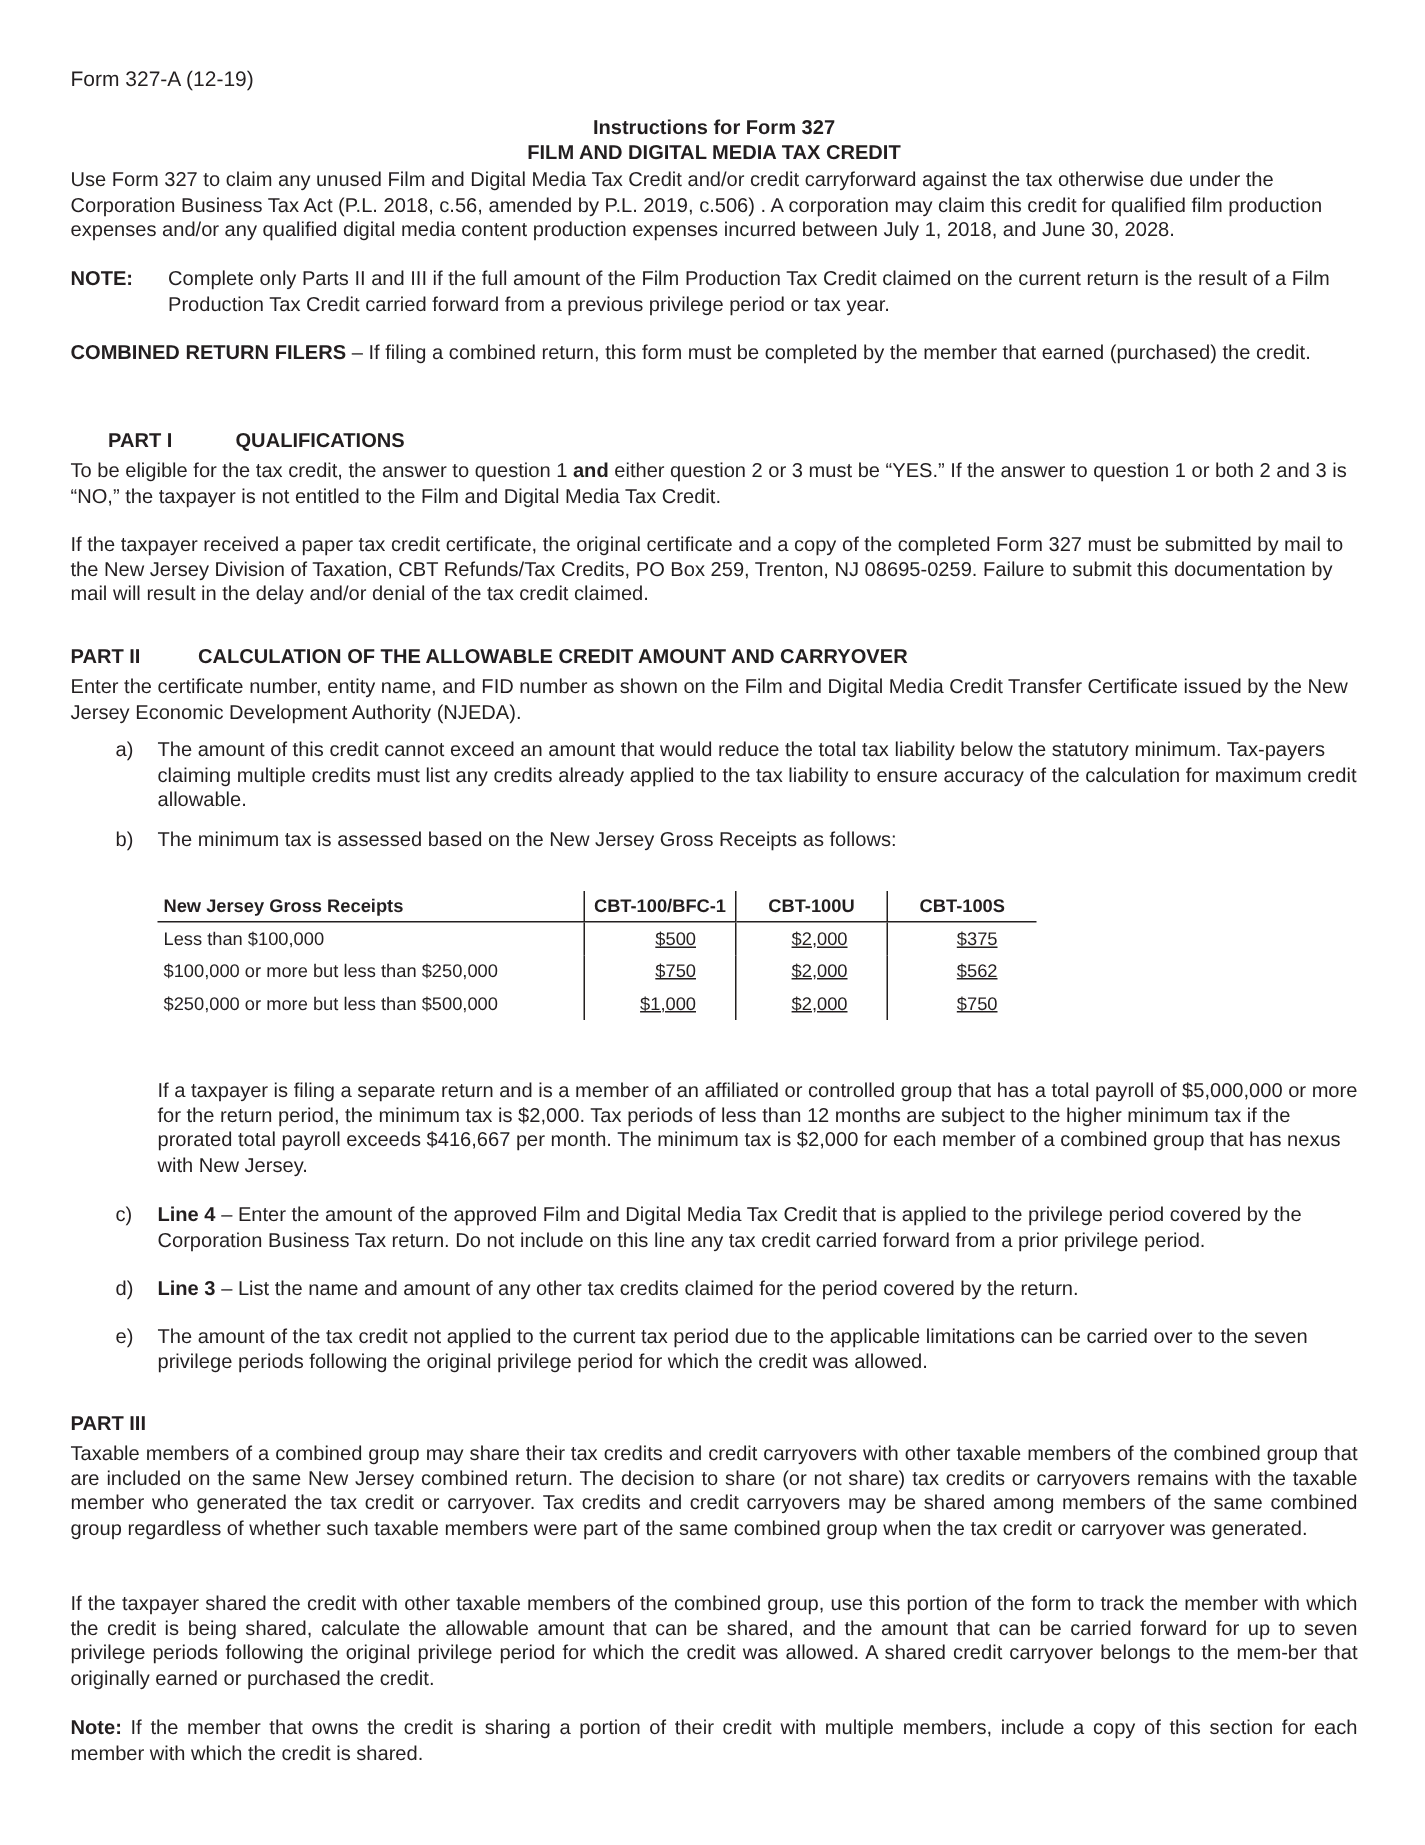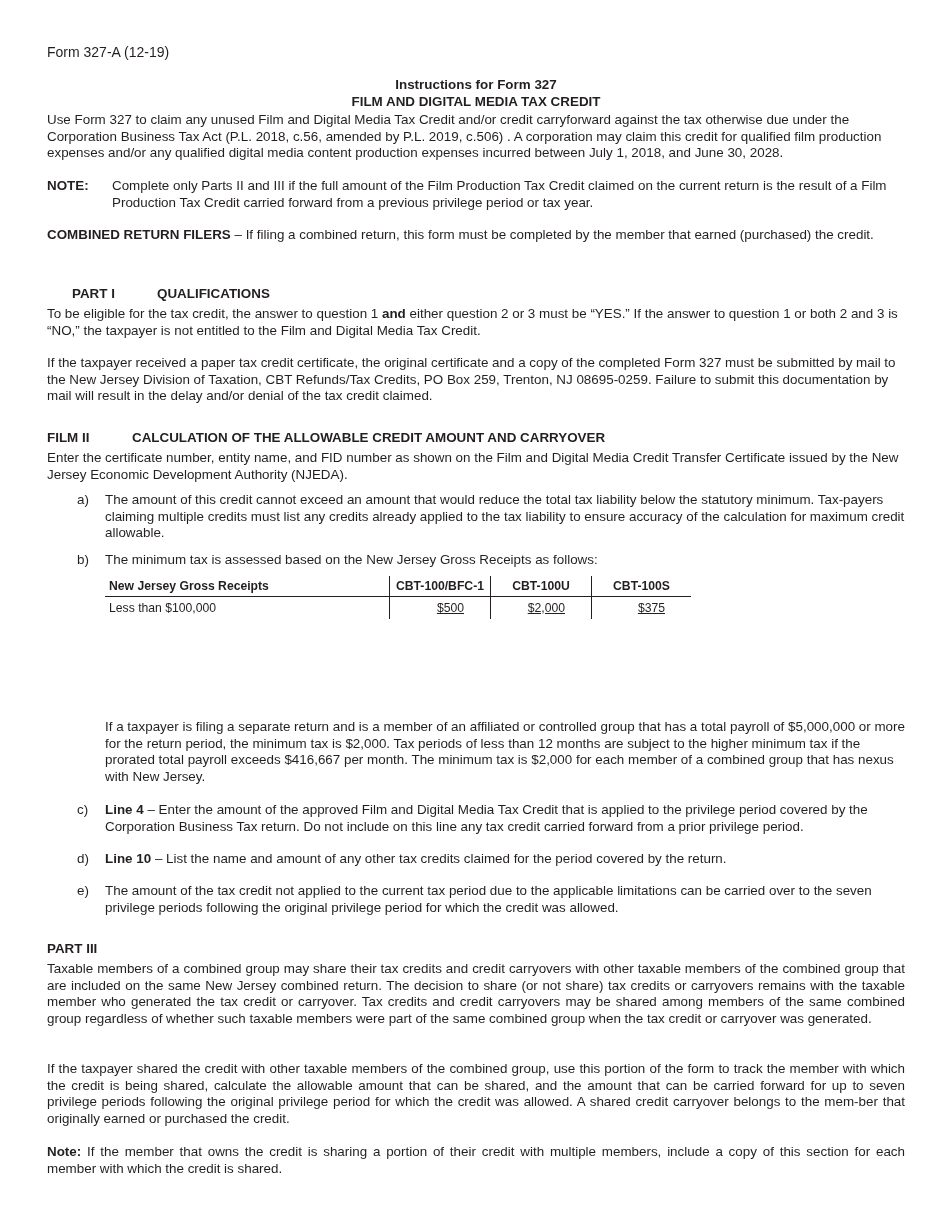--- a/index.html
+++ b/index.html
@@ -15,21 +15,21 @@
     .justify { text-align: justify; }
     b { font-weight: bold; margin-top: 24px; }
     .note-row { display: flex; }
     .note-label { width: 65px; flex: none; font-weight: bold; }
     .note-text { flex: 1; }
     .part-head { font-weight: bold; display: flex; }
     .part-num { width: 85px; flex: none; }
     .list-item { display: flex; margin-left: 30px; }
     .list-letter { width: 28px; flex: none; }
     .list-text { flex: 1; }
-    table.mintax { border-collapse: collapse; font-size: 12.2px; position: absolute; left: 58px; top: 576px; }
+    table.mintax { border-collapse: collapse; font-size: 12.2px; position: absolute; left: 58px; top: 594px; }
     table.mintax th, table.mintax td { padding: 0 4px; height: 21.5px; }
     table.mintax th { font-weight: bold; text-align: left; border-bottom: 1.5px solid #231f20; height: 20px; }
     table.mintax th.c { text-align: center; }
     table.mintax td.r { text-align: right; padding-right: 26px; text-decoration: underline; }
     table.mintax .vl { border-left: 1.5px solid #231f20; }
     .c1 { width: 276px; }
     .c2 { width: 92px; }
     .c3 { width: 92px; }
     .c4 { width: 91px; }
   </style>
@@ -58,21 +58,21 @@
   <div class="block part-head" style="top:286px;padding-left:25px;">
     <span class="part-num">PART I</span>
     <span>QUALIFICATIONS</span>
   </div>
   <div class="block" style="top:306px;">
     <span>To be eligible for the tax credit, the answer to question 1 </span><b>and</b><span> either question 2 or 3 must be “YES.” If the answer to question 1 or both 2 and 3 is “NO,” the taxpayer is not entitled to the Film and Digital Media Tax Credit.</span>
   </div>
   <div class="block" style="top:355px;">If the taxpayer received a paper tax credit certificate, the original certificate and a copy of the completed Form 327 must be submitted by mail to the New Jersey Division of Taxation, CBT Refunds/Tax Credits, PO Box 259, Trenton, NJ 08695-0259. Failure to submit this documentation by mail will result in the delay and/or denial of the tax credit claimed.</div>
 
   <div class="block part-head" style="top:430px;">
-    <span class="part-num">FILM II</span>
+    <span class="part-num">PART II</span>
     <span>CALCULATION OF THE ALLOWABLE CREDIT AMOUNT AND CARRYOVER</span>
   </div>
   <div class="block" style="top:450px;">Enter the certificate number, entity name, and FID number as shown on the Film and Digital Media Credit Transfer Certificate issued by the New Jersey Economic Development Authority (NJEDA).</div>
 
   <div class="block list-item" style="top:492px; width:828px;">
     <span class="list-letter">a)</span>
     <span class="list-text">The amount of this credit cannot exceed an amount that would reduce the total tax liability below the statutory minimum. Tax-payers claiming multiple credits must list any credits already applied to the tax liability to ensure accuracy of the calculation for maximum credit allowable.</span>
   </div>
   <div class="block list-item" style="top:552px; width:828px;">
     <span class="list-letter">b)</span>
@@ -88,32 +88,44 @@
         <th class="c4 c vl">CBT-100S</th>
       </tr>
     </thead>
     <tbody>
       <tr>
         <td>Less than $100,000</td>
         <td class="r vl">$500</td>
         <td class="r vl">$2,000</td>
         <td class="r vl">$375</td>
       </tr>
+      <tr>
+        <td>$100,000 or more but less than $250,000</td>
+        <td class="r vl">$750</td>
+        <td class="r vl">$2,000</td>
+        <td class="r vl">$562</td>
+      </tr>
+      <tr>
+        <td>$250,000 or more but less than $500,000</td>
+        <td class="r vl">$1,000</td>
+        <td class="r vl">$2,000</td>
+        <td class="r vl">$750</td>
+      </tr>
     </tbody>
   </table>
 
   <div class="block" style="top:719px; left:58px; width:800px;">If a taxpayer is filing a separate return and is a member of an affiliated or controlled group that has a total payroll of $5,000,000 or more for the return period, the minimum tax is $2,000.  Tax periods of less than 12 months are subject to the higher minimum tax if the prorated total payroll exceeds $416,667 per month. The minimum tax is $2,000 for each member of a combined group that has nexus with New Jersey.</div>
 
   <div class="block list-item" style="top:802px; width:828px;">
     <span class="list-letter">c)</span>
     <span class="list-text"><b>Line 4</b><span> – Enter the amount of the approved Film and Digital Media Tax Credit that is applied to the privilege period covered by the Corporation Business Tax return. Do not include on this line any tax credit carried forward from a prior privilege period.</span></span>
   </div>
   <div class="block list-item" style="top:851px; width:828px;">
     <span class="list-letter">d)</span>
-    <span class="list-text"><b>Line 10</b><span> – List the name and amount of any other tax credits claimed for the period covered by the return.</span></span>
+    <span class="list-text"><b>Line 3</b><span> – List the name and amount of any other tax credits claimed for the period covered by the return.</span></span>
   </div>
   <div class="block list-item" style="top:883px; width:828px;">
     <span class="list-letter">e)</span>
     <span class="list-text">The amount of the tax credit not applied to the current tax period due to the applicable limitations can be carried over to the seven privilege periods following the original privilege period for which the credit was allowed.</span>
   </div>
 
   <div class="block part-head" style="top:941px;">
     <span class="part-num">PART III</span>
   </div>
   <div class="block justify" style="top:961px;">Taxable members of a combined group may share their tax credits and credit carryovers with other taxable members of the combined group that are included on the same New Jersey combined return. The decision to share (or not share) tax credits or carryovers remains with the taxable member who generated the tax credit or carryover. Tax credits and credit carryovers may be shared among members of the same combined group regardless of whether such taxable members were part of the same combined group when the tax credit or carryover was generated.</div>

